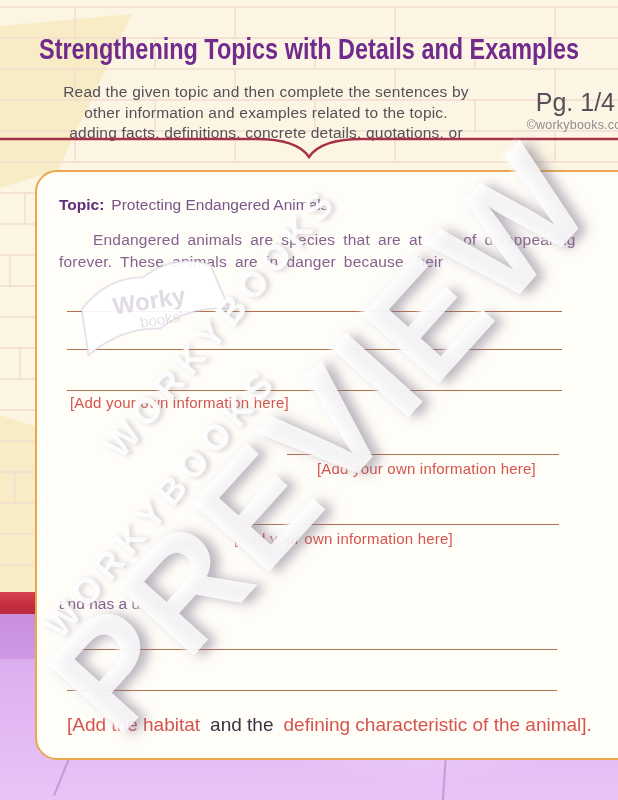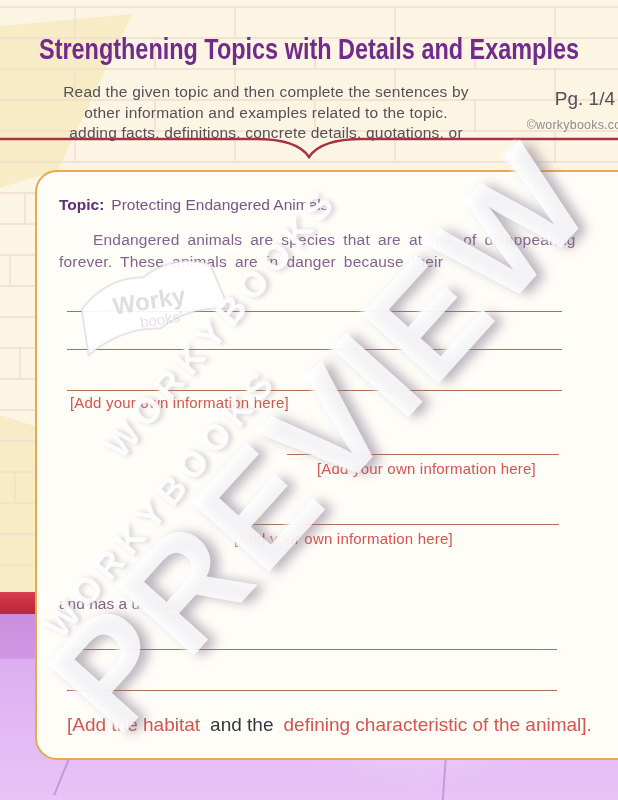--- a/index.html
+++ b/index.html
@@ -32,21 +32,21 @@
   .seam-b{left:455px; top:612px; height:192px; transform:rotate(4deg); transform-origin:top center;}
   .seam-c{left:578px; top:610px; height:180px; transform:rotate(-19deg); transform-origin:top center;}
 
   
   .title-svg{left:0; top:26px; width:618px; height:46px;}
   .instructions{
     left:38px; top:82px; width:456px;
     font-size:15.5px; line-height:20.5px; color:#554f57; letter-spacing:.2px;
   }
   .instructions span{display:block;text-align:center;}
-  .page-label{top:88px; right:43px; font-size:19px; color:#554f57;}
+  .page-label{top:88px; right:43px; font-size:25px; color:#554f57;}
   .credit{top:118px; right:26px; font-size:12.5px; color:#8f8b90; letter-spacing:.2px;}
   .divider-svg{left:0; top:0; width:618px; height:170px; pointer-events:none;}
 
   
   .card{
     left:35px; top:170px; width:605px; height:590px; box-sizing:border-box;
     background:#fffdf8; border:2px solid #e9a84e; border-radius:22px;
   }
   .topic-row{left:22px; top:24px; font-size:15.5px;}
   .topic-label{font-weight:bold; color:#5e2f78; margin-right:7px;}

